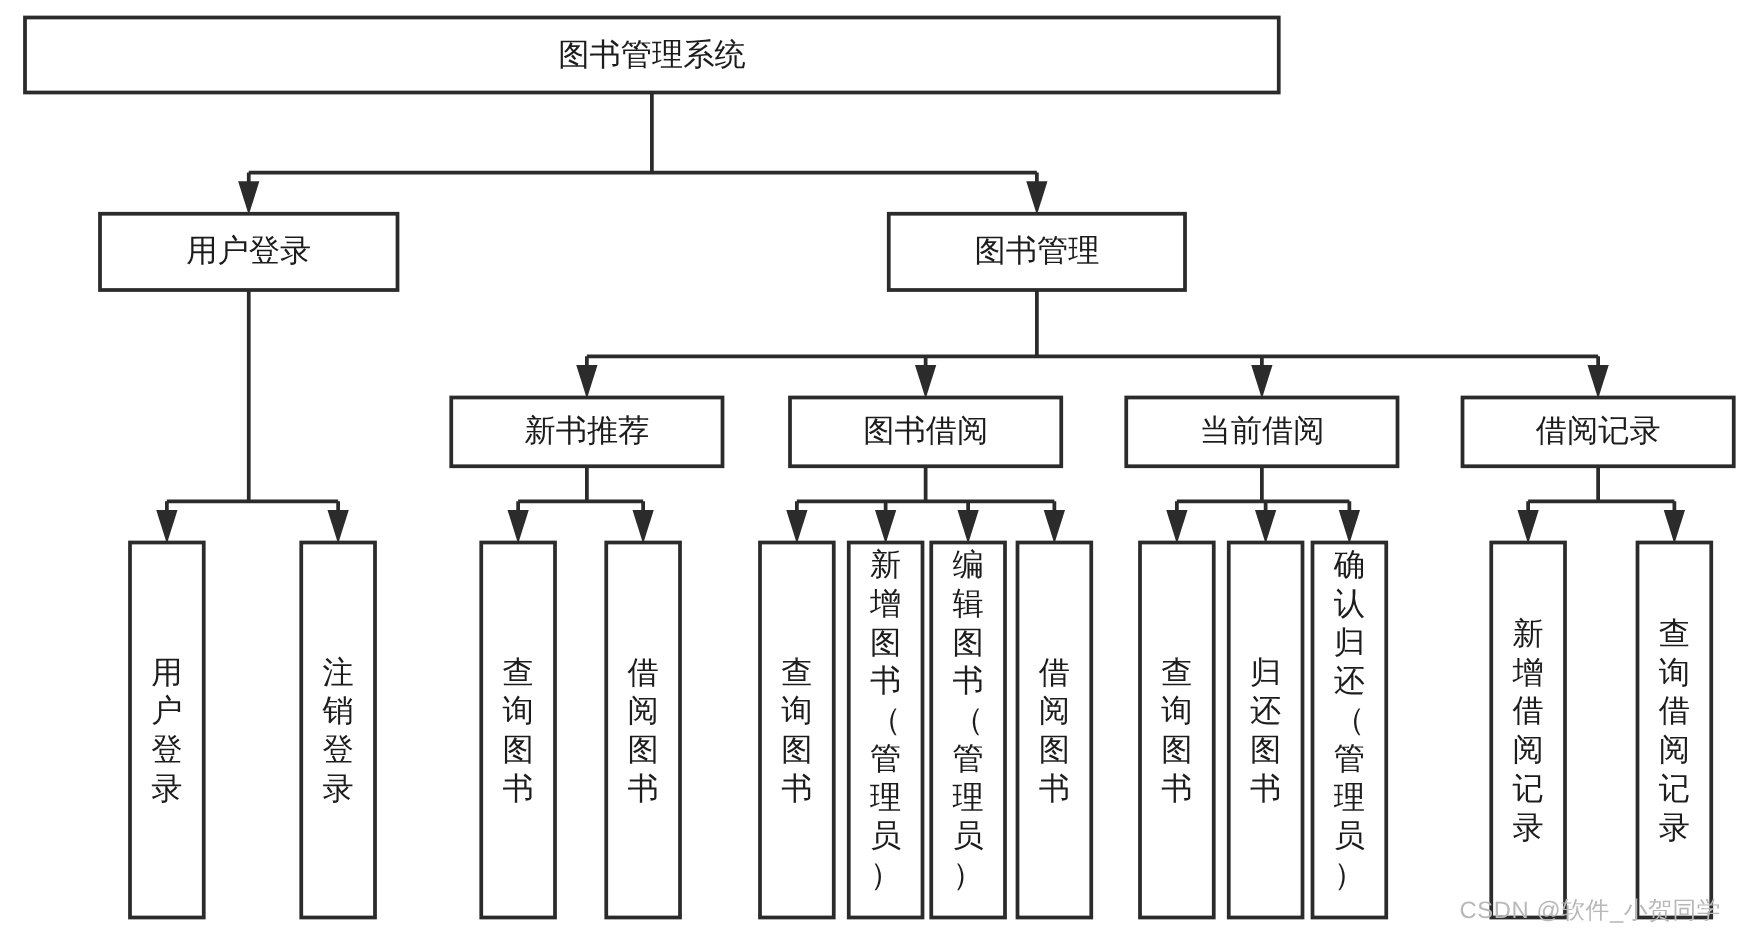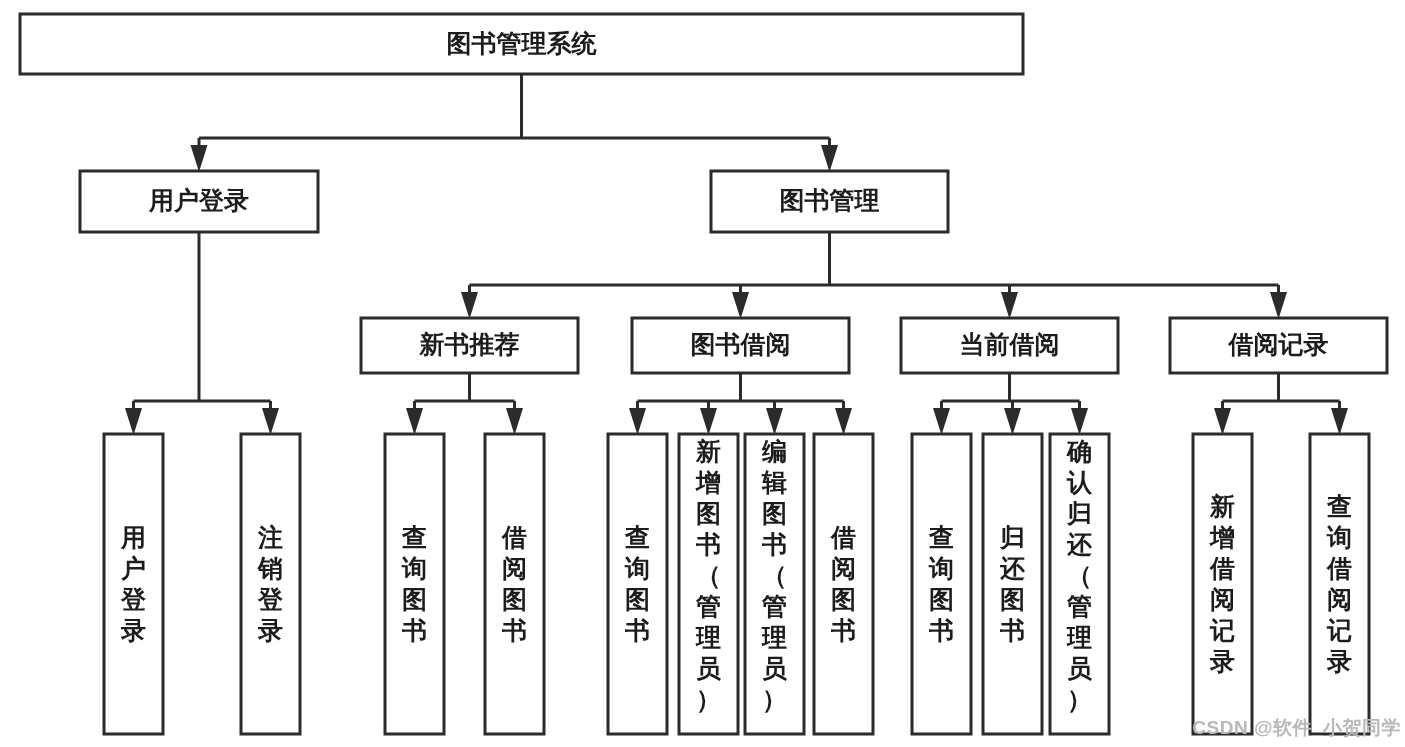--- a/index.html
+++ b/index.html
@@ -11,21 +11,20 @@
     width: 1405px;
     height: 747px;
     font-family: "Liberation Sans", "DejaVu Sans", sans-serif;
     overflow: hidden;
     position: relative;
   }
   #diagram-root {
     position: relative;
     width: 1405px;
     height: 747px;
-    font-weight: bold;
   }
   svg.flow {
     position: absolute;
     top: 0;
     left: 0;
     width: 1405px;
     height: 747px;
     display: block;
   }
   .node-rect {
@@ -51,21 +50,21 @@
     dominant-baseline: middle;
   }
   .node-label-v {
     font-family: "Liberation Sans", "DejaVu Sans", sans-serif;
     font-size: 25px;
     fill: #1c1c1c;
     text-anchor: middle;
   }
   .watermark {
     position: absolute;
-    right: 4px;
+    right: 28px;
     bottom: 6px;
     font-family: "Liberation Sans", "DejaVu Sans", sans-serif;
     font-size: 19px;
     color: #b8b8b8;
     white-space: nowrap;
     letter-spacing: 0.5px;
     user-select: none;
   }
 </style>
 </head>

